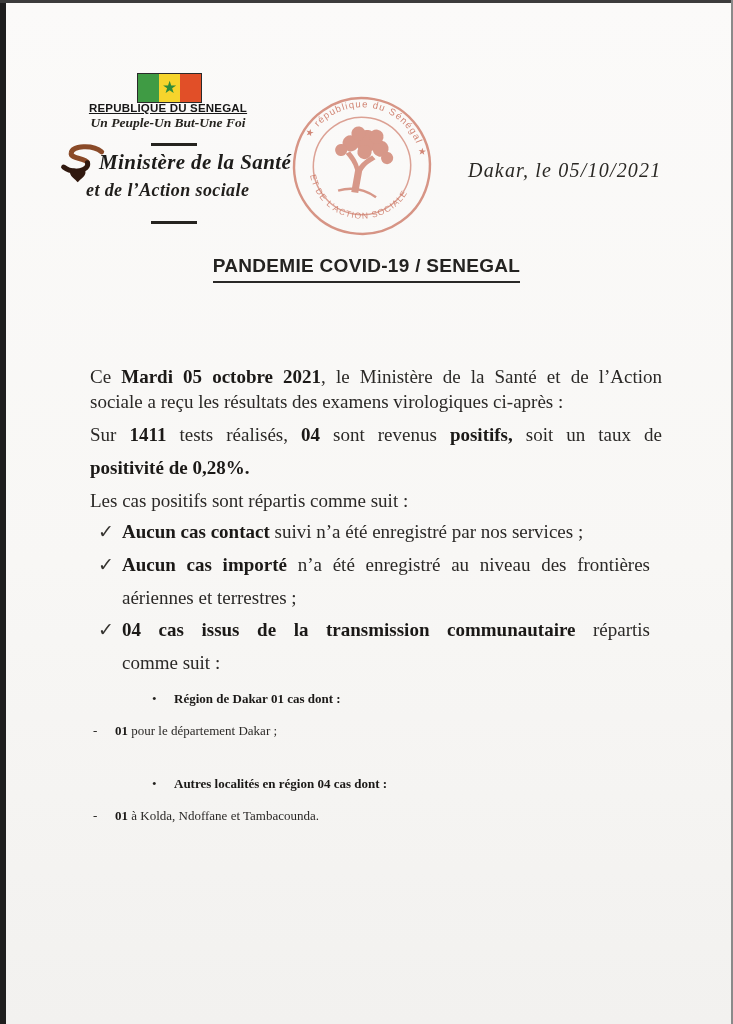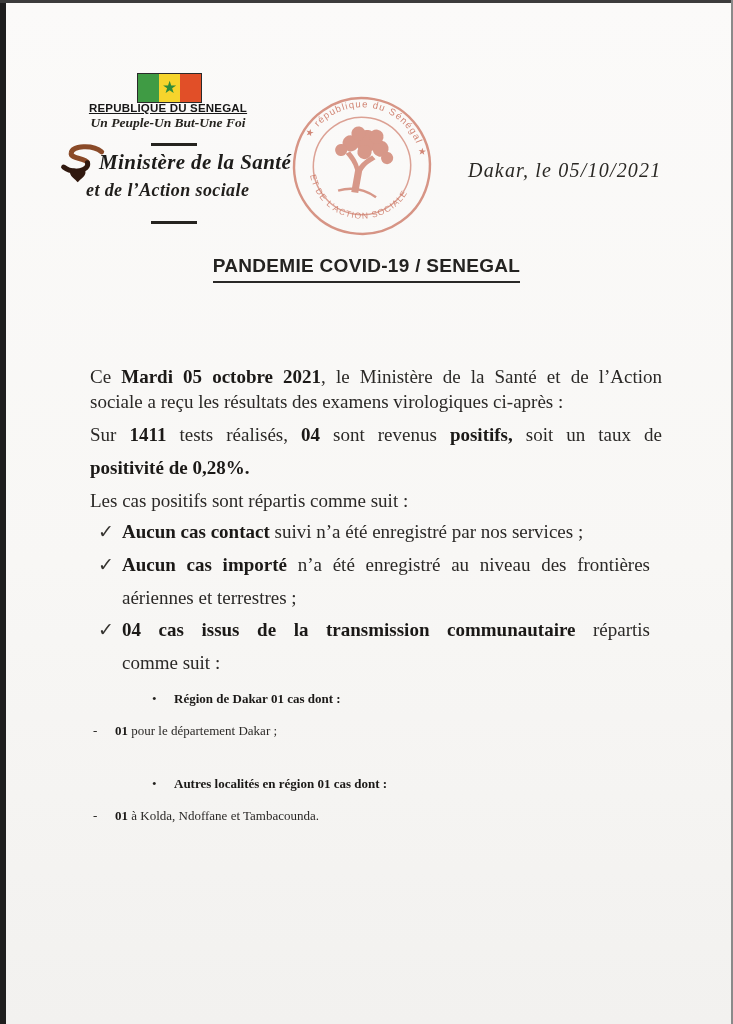--- a/index.html
+++ b/index.html
@@ -151,18 +151,18 @@
   </div>
   <div class="bline last check-line cont l-check3b">comme suit :</div>
 
   <div class="blt l-bullet1">
     <span class="glyph">•</span><b>Région de Dakar 01 cas dont :</b>
   </div>
   <div class="blt l-item1">
     <span class="glyph">-</span><b>01</b><span> pour le département Dakar ;</span>
   </div>
   <div class="blt l-bullet2">
-    <span class="glyph">•</span><b>Autres localités en région 01 cas dont :</b>
+    <span class="glyph">•</span><b>Autres localités en région 04 cas dont :</b>
   </div>
   <div class="blt l-item2">
     <span class="glyph">-</span><b>01</b><span> à Kolda, Ndoffane et Tambacounda.</span>
   </div>
 </div>
 
 </body></html>

